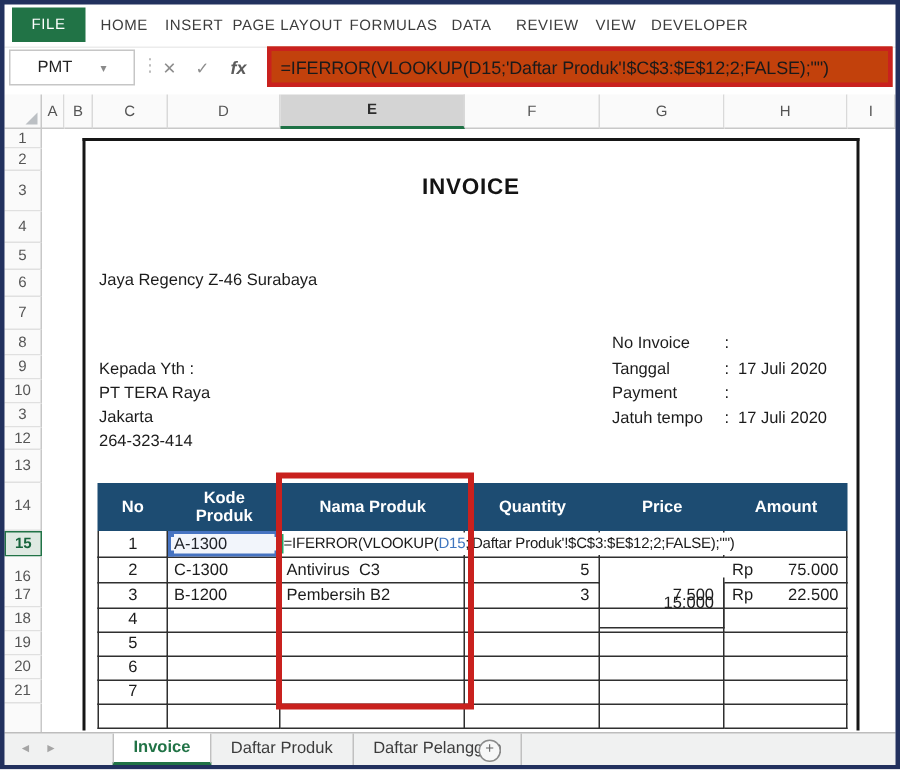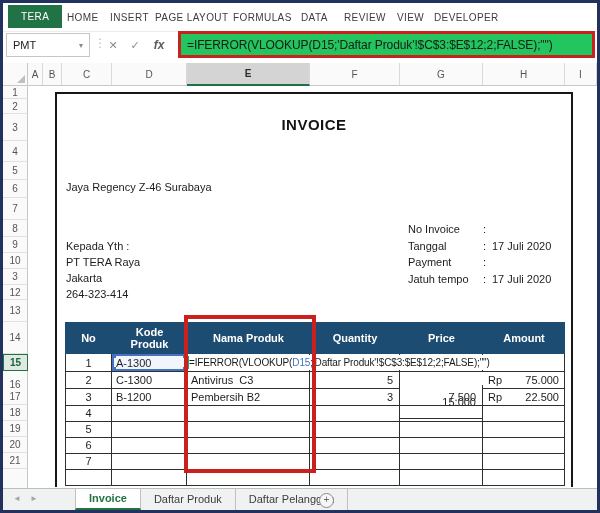--- a/index.html
+++ b/index.html
@@ -8,27 +8,27 @@
   .abs{position:absolute;}
   .frame{position:absolute;inset:0;border:3px solid #22315e;pointer-events:none;z-index:60;}
 
   
   .ribbon{position:absolute;left:3px;top:3px;width:594px;height:28px;background:#fff;border-bottom:1px solid #ececec;}
   .rtab{position:absolute;top:9px;font-size:10px;color:#3d3d3d;letter-spacing:.4px;cursor:default;}
   .rtab.active{top:2px;background:#217346;color:#fff;padding:6px 13px;letter-spacing:.4px;}
 
   
   .namebox{left:6px;top:33px;width:84px;height:24px;border:1px solid #c6c6c6;display:flex;align-items:center;
-           padding:0 6px;font-size:11px;color:#222;box-sizing:border-box;text-align:right;}
+           padding:0 18px;font-size:11px;color:#222;box-sizing:border-box;text-align:right;}
   .nb-arrow{margin-left:auto;color:#8a8a8a;font-size:8px;}
   .splitter{left:94px;top:36px;color:#b9b9b9;font-size:12px;}
   .fbtn{top:33px;height:24px;width:18px;display:flex;align-items:center;justify-content:center;
         color:#8d8d8d;font-size:11px;}
   .fx{font-family:Liberation Sans, sans-serif;font-style:italic;font-weight:bold;color:#5c5c5c;font-size:12px;}
-  .fbox{left:178px;top:31px;width:417px;height:27px;border:3px solid #c9211e;background:#22c55e;display:flex;
+  .fbox{left:178px;top:31px;width:417px;height:27px;border:3px solid #c9211e;background:#c2410c;display:flex;
         align-items:center;padding:0 6px;font-size:12px;letter-spacing:-0.1px;color:#1a1a1a;box-sizing:border-box;white-space:pre;}
 
   
   .colh{top:63px;height:23px;background:#fafafa;border-right:1px solid #d9d9d9;border-bottom:1px solid #c8c8c8;
         display:flex;align-items:center;justify-content:center;font-size:10px;color:#555;box-sizing:border-box;}
   .colh.active{background:#d4d4d4;border-bottom:2px solid #1e7145;color:#2d2d2d;font-weight:bold;}
   .selall{left:3px;top:63px;width:25px;height:23px;background:#fafafa;border-right:1px solid #c8c8c8;
           border-bottom:1px solid #c8c8c8;box-sizing:border-box;}
   .selall i{position:absolute;right:2px;bottom:2px;width:0;height:0;border-left:8px solid transparent;
             border-bottom:8px solid #bcc0c4;}
@@ -72,21 +72,21 @@
   .stab.active{background:#fff;color:#217346;font-weight:bold;border-bottom:2px solid #217346;line-height:19px;}
   .plus{position:absolute;left:316px;top:4px;width:13px;height:13px;border:1px solid #8a8a8a;border-radius:50%;
         color:#666;font-size:10px;line-height:12px;text-align:center;background:#f7f7f7;}
 </style>
 </head>
 <body>
 
 <div class="screen">
 
   <div class="ribbon" id="ribbon">
-      <div class="rtab active" style="left: 5px;">TERA</div>
+      <div class="rtab active" style="left: 5px;">FILE</div>
       <div class="rtab" style="left: 64px;">HOME</div>
       <div class="rtab" style="left: 107px;">INSERT</div>
       <div class="rtab" style="left: 152px;">PAGE LAYOUT</div>
       <div class="rtab" style="left: 230px;">FORMULAS</div>
       <div class="rtab" style="left: 298px;">DATA</div>
       <div class="rtab" style="left: 341px;">REVIEW</div>
       <div class="rtab" style="left: 394px;">VIEW</div>
       <div class="rtab" style="left: 431px;">DEVELOPER</div>
     </div>
 

